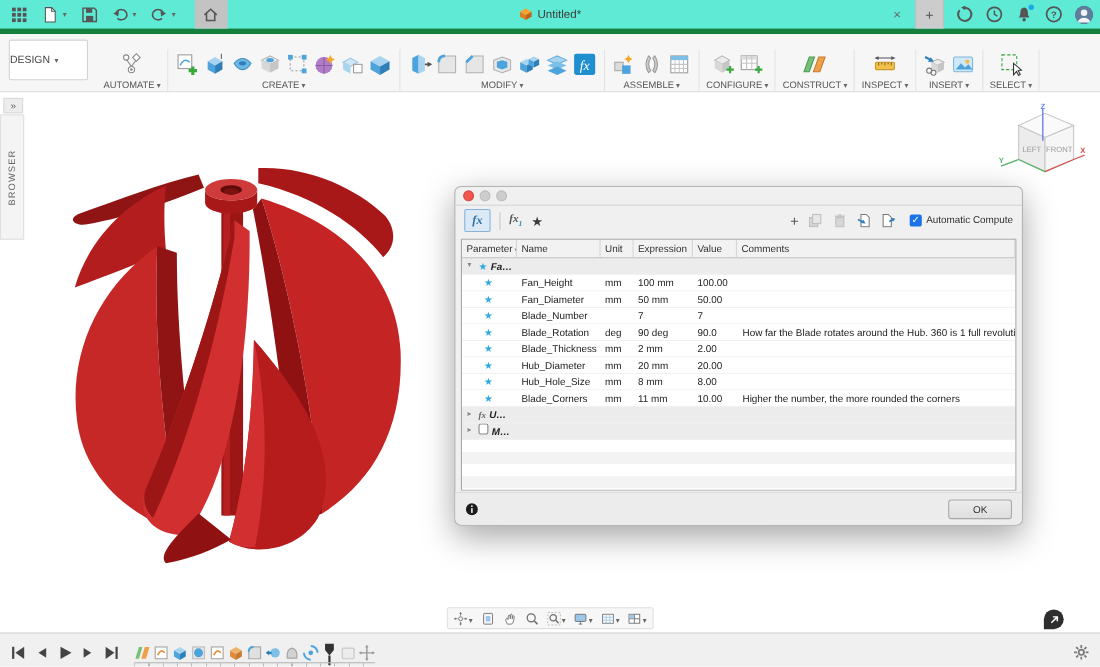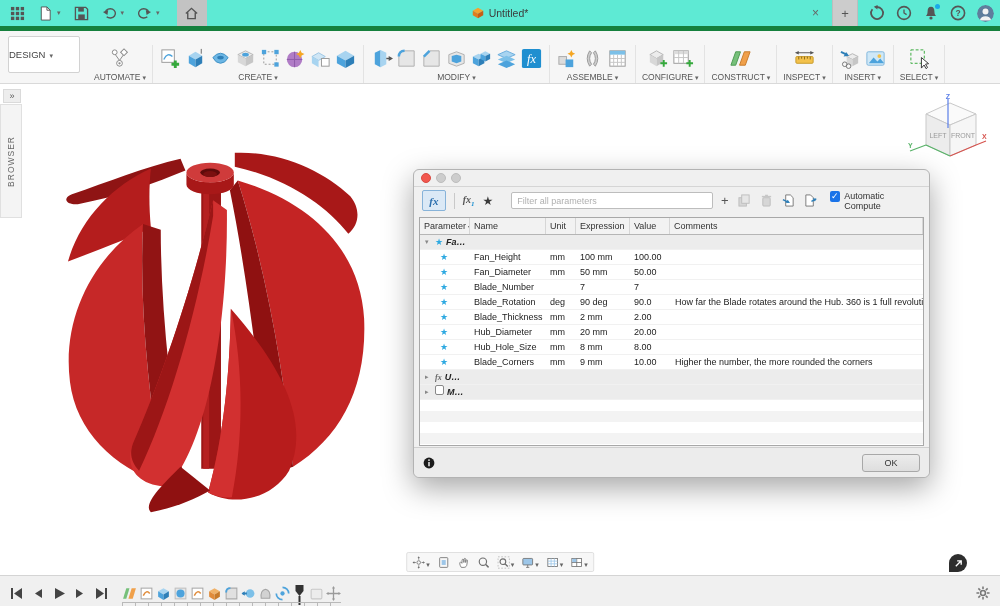--- a/index.html
+++ b/index.html
@@ -555,21 +555,20 @@
         <span class="light l-gray"></span>
         <span class="light l-gray"></span>
       </div>
     </div>
 
     <div class="dlg-toolbar">
       <span class="dfx-btn">fx</span>
       <span class="vsep"></span>
       <span class="dfx1"><span>fx</span><sub>1</sub></span>
       <span class="dstar">★</span>
-      <input class="dlg-filter" placeholder="Filter all parameters" style="">
       <div class="dlg-acts">
         <span class="dadd">+</span>
         <span class="dico">
           <svg viewBox="0 0 14 14">
               <rect x="1" y="4" width="8" height="9" fill="#d6d6d6" stroke="#bdbdbd"></rect>
               <rect x="4" y="1" width="8" height="9" fill="#e6e6e6" stroke="#bdbdbd"></rect>
             </svg>
         </span>
         <span class="dico">
           <svg viewBox="0 0 14 14">
@@ -690,21 +689,21 @@
             <div class="c c-expr">8 mm</div>
             <div class="c c-value">8.00</div>
             <div class="c c-comments"></div>
           </div>
           <div class="tgrid trow">
             <div class="c c-param">
               <span class="rowstar">★</span>
             </div>
             <div class="c c-name">Blade_Corners</div>
             <div class="c c-unit">mm</div>
-            <div class="c c-expr">9 mm</div>
+            <div class="c c-expr">11 mm</div>
             <div class="c c-value">10.00</div>
             <div class="c c-comments">Higher the number, the more rounded the corners</div>
           </div>
           <div class="tgrid trow grow">
             <div class="c c-param">
               <span class="chev">▸</span>
               <span class="gi gi-fx"><i>fx</i></span>
               <span class="glabel">U…</span>
             </div>
             <div class="c "></div>

